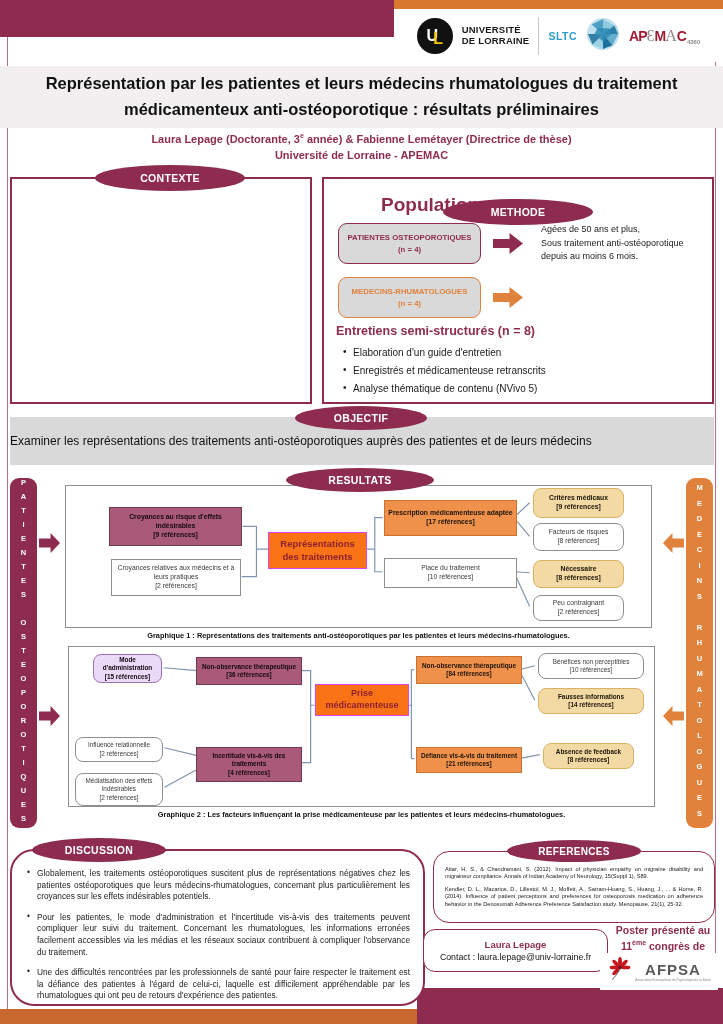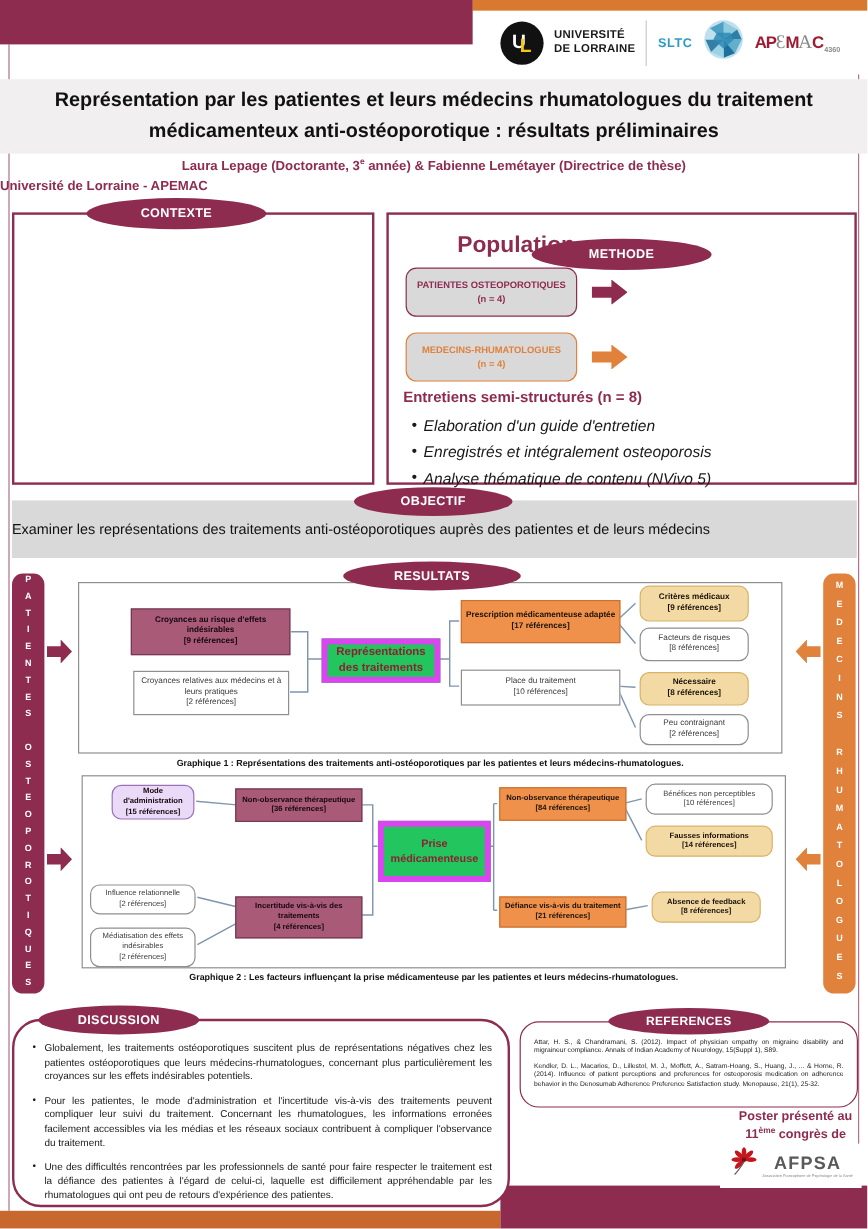--- a/index.html
+++ b/index.html
@@ -19,21 +19,21 @@
   .sltc { color:#2E9BC6; font-weight:bold; font-size:10.5px; letter-spacing:.5px; }
   .apemac { display:flex; align-items:baseline; font-weight:bold; }
   .ap-red { color:#9E1B32; font-size:14px; letter-spacing:-1px; }
   .ap-gray { color:#8a8a8a; font-family:"Liberation Serif", serif; font-size:16px; font-weight:normal; }
   .ap-sub { color:#8a8a8a; font-size:6px; align-self:flex-end; margin-left:1px; }
 
   
   .title-block { position:absolute; left:0; top:66px; width:723px; height:62px; background:#F1EFEF; display:flex; align-items:center; justify-content:center; }
   .title-text { width:665px; text-align:center; font-weight:bold; font-size:16.5px; line-height:1.55; color:#111; }
   .authors { position:absolute; left:0; top:132px; width:723px; text-align:center; color:#8E2C50; font-weight:bold; font-size:11px; }
-  .affiliation { position:absolute; left:0; top:149px; width:723px; color:#8E2C50; font-weight:bold; font-size:11px; }
+  .affiliation { position:absolute; left:0; top:149px; width:723px; text-align:center; color:#8E2C50; font-weight:bold; font-size:11px; }
   sup { font-size:7px; }
 
   
   .ellipse { position:absolute; display:flex; align-items:center; justify-content:center; background:#8E2C50; color:#fff; font-weight:bold; font-size:10.5px; border-radius:50%; z-index:5; letter-spacing:.3px; }
   .secbox { position:absolute; background:#fff; border:2px solid #8E2C50; z-index:1; }
   .edge-line { position:absolute; width:0; border-left:1px solid #B27189; top:37px; height:972px; z-index:0; }
   .bullets { list-style:none; }
   .bullets li { position:relative; padding-left:11px; text-align:justify; }
   .bullets li::before { content:"•"; position:absolute; left:1px; top:-1px; }
   .block-arrow { position:absolute; clip-path:polygon(0 28%, 55% 28%, 55% 0, 100% 50%, 55% 100%, 55% 72%, 0 72%); z-index:3; }
@@ -46,29 +46,29 @@
   .gbox { position:absolute; background:#fff; border:1px solid #8f8f8f; z-index:1; }
   .conn { position:absolute; left:0; top:0; width:100%; height:100%; z-index:1; pointer-events:none; }
   .node { position:absolute; display:flex; flex-direction:column; align-items:center; justify-content:center; text-align:center; font-size:6.8px; line-height:1.3; padding:1px 3px; z-index:2; color:#3a3a3a; }
   .g2 .node { font-size:6.4px; }
   .n-white  { background:#fff; border:1px solid #8f8f8f; }
   .n-round  { border-radius:8px; }
   .n-maroon { background:#A85A76; border:1px solid #733954; font-weight:bold; color:#15080d; }
   .n-orange { background:#F0914B; border:1px solid #C97232; font-weight:bold; color:#1a1208; }
   .n-tan    { background:#F3DAA4; border:1px solid #D9B266; border-radius:8px; font-weight:bold; color:#1a1208; }
   .n-lilac  { background:#EBD9F8; border:1px solid #9B72B8; border-radius:8px; font-weight:bold; color:#15080d; }
-  .n-gray   { background:#22c55e; border:5px solid #d946ef; font-weight:bold; color:#8E2130; font-size:9.5px !important; line-height:1.3; }
+  .n-gray   { background:#f97316; border:1px solid #d946ef; font-weight:bold; color:#8E2130; font-size:9.5px !important; line-height:1.3; }
   .gcaption { position:absolute; text-align:center; font-weight:bold; font-size:7.4px; color:#111; z-index:2; }
 
   
   .ctx-body { position:absolute; font-size:9px; line-height:1.5; color:#1a1a1a; }
   .ctx-body li { margin-bottom:16px; }
   .m-head { position:absolute; color:#8E2C50; font-weight:bold; z-index:2; }
   .m-desc { position:absolute; font-size:9px; line-height:1.5; color:#1a1a1a; z-index:2; }
-  .m-list { position:absolute; font-size:13px; line-height:1.4; color:#1a1a1a; z-index:2;font-style:italic; }
+  .m-list { position:absolute; font-size:10px; line-height:1.4; color:#1a1a1a; z-index:2; }
   .m-list li { margin-bottom:4px; }
   .disc-body { position:absolute; font-size:8.3px; line-height:1.4; color:#1a1a1a; }
   .disc-body li { margin-bottom:9px; }
   .refs-body { position:absolute; }
   .refitem { text-align:justify; margin-bottom:5px; font-size:5.6px; line-height:1.32; color:#222; }
 
   .contact-box { position:absolute; left:423px; top:929px; width:185px; height:43px; background:#fff; border:1.5px solid #8E2C50; border-radius:12px; display:flex; flex-direction:column; align-items:center; justify-content:center; z-index:2; }
   .contact-name { color:#8E2C50; font-weight:bold; font-size:9.5px; }
   .contact-line { color:#111; font-size:8.8px; margin-top:2px; }
   .congress { position:absolute; left:606px; top:924px; width:114px; text-align:center; color:#8E2C50; font-weight:bold; font-size:10.5px; line-height:1.3; z-index:3; }
@@ -125,47 +125,52 @@
     </span>
   </div>
 
   <div class="title-block">
     <div class="title-text">Représentation par les patientes et leurs médecins rhumatologues du traitement médicamenteux anti-ostéoporotique : résultats préliminaires</div>
   </div>
   <div class="authors"><span>Laura Lepage (Doctorante, 3</span><sup>e</sup><span> année) &amp; Fabienne Lemétayer (Directrice de thèse)</span></div>
   <div class="affiliation">Université de Lorraine - APEMAC</div>
 
   <div class="secbox" style="left:10px; top:177px; width:302px; height:227px;"></div>
-  <div class="ellipse" style="left:72px; top:165px; width:150px; height:26px;">CONTEXTE</div>
+  <div class="ellipse" style="left:95px; top:165px; width:150px; height:26px;">CONTEXTE</div>
   <ul class="bullets ctx-body" style="left:24px; top:216px; width:276px;">
     <li>L'ostéoporose est une maladie chronique osseuse, fréquente chez les femmes ménopausées, le plus souvent asymptomatique, jusqu'à ce qu'une première fracture apparaisse.</li>
     <li>L'observance des traitements médicamenteux anti-ostéoporotiques reste cependant complexe et diminue au fil du temps (Boonen et al., 2008).</li>
     <li>Les rhumatologues quant à eux se préoccupent de la progression de la maladie en raison de cette non-observance médicamenteuse.</li>
   </ul>
 
   <div class="secbox" style="left:322px; top:177px; width:392px; height:227px;"></div>
   <div class="ellipse" style="left:443px; top:165px; width:150px; height:26px;margin-top:34px;">METHODE</div>
   <div class="m-head" style="left:336px; top:194px; font-size:19px;padding-left:45px;">Population</div>
 
   <div class="popbox" style="left:338px; top:223px; width:143px; height:41px; border:1.5px solid #8E2C50; color:#8E2C50;">
     <div>PATIENTES OSTEOPOROTIQUES</div>
     <div>(n = 4)</div>
   </div>
   <div class="block-arrow" style="left:493px; top:233px; width:30px; height:21px; background:#8E2C50;"></div>
+  <div class="m-desc" style="left:541px; top:223px; width:172px;">
+    <div>Agées de 50 ans et plus,</div>
+    <div>Sous traitement anti-ostéoporotique</div>
+    <div>depuis au moins 6 mois.</div>
+  </div>
 
   <div class="popbox" style="left:338px; top:277px; width:143px; height:41px; border:1.5px solid #E0813C; color:#E0813C;">
     <div>MEDECINS-RHUMATOLOGUES</div>
     <div>(n = 4)</div>
   </div>
   <div class="block-arrow" style="left:493px; top:287px; width:30px; height:21px; background:#E0813C;"></div>
 
   <div class="m-head" style="left:336px; top:324px; font-size:12.5px;">Entretiens semi-structurés (n = 8)</div>
   <ul class="bullets m-list" style="left:342px; top:346px; width:360px;">
     <li>Elaboration d'un guide d'entretien</li>
-    <li>Enregistrés et intégralement osteoporosis</li>
+    <li>Enregistrés et médicamenteuse retranscrits</li>
     <li>Analyse thématique de contenu (NVivo 5)</li>
   </ul>
 
   <div class="abs" style="left:10px; top:417px; width:704px; height:48px; background:#D9D9D9; z-index:1;"></div>
   <div class="ellipse" style="left:295px; top:406px; width:132px; height:24px;">OBJECTIF</div>
   <div class="abs" style="left:10px; top:434px; width:704px; text-align:left; font-size:12px; color:#111; z-index:2;">Examiner les représentations des traitements anti-ostéoporotiques auprès des patientes et de leurs médecins</div>
 
   <div class="ellipse" style="left:286px; top:468px; width:148px; height:24px;">RESULTATS</div>
 
   <div class="sidebar" style="left:10px; top:478px; width:27px; height:350px; background:#8E2C50;">
@@ -226,21 +231,21 @@
       <path d="M93,21 L127,24 M233,24 H242 V117 H233 M242,59 H246 M94,102 L127,110 M94,142 L127,124 M340,59 H344 M344,23 V113 M344,23 H347 M344,113 H347 M453,23 L469,19 M453,23 L469,54 M453,113 L474,109" stroke="#7E95AC" stroke-width="1.2" fill="none"></path>
     </svg>
     <div class="node n-lilac" style="left:24px; top:7px; width:69px; height:29px;">
       <div>Mode d'administration</div>
       <div>[15 références]</div>
     </div>
     <div class="node n-maroon" style="left:127px; top:10px; width:106px; height:28px;">
       <div>Non-observance thérapeutique</div>
       <div>[36 références]</div>
     </div>
-    <div class="node n-gray" style="left:246px; top:37px; width:94px; height:51px; font-size:9px !important;">
+    <div class="node n-gray" style="left:246px; top:37px; width:94px; height:32px; font-size:9px !important;">
       <div>Prise médicamenteuse</div>
     </div>
     <div class="node n-white n-round" style="left:6px; top:90px; width:88px; height:25px;">
       <div>Influence relationnelle</div>
       <div>[2 références]</div>
     </div>
     <div class="node n-maroon" style="left:127px; top:100px; width:106px; height:35px;">
       <div>Incertitude vis-à-vis des traitements</div>
       <div>[4 références]</div>
     </div>
@@ -279,20 +284,24 @@
     <li>Une des difficultés rencontrées par les professionnels de santé pour faire respecter le traitement est la défiance des patientes à l'égard de celui-ci, laquelle est difficilement appréhendable  par les rhumatologues qui ont peu de retours d'expérience des patientes.</li>
   </ul>
 
   <div class="secbox" style="left:433px; top:851px; width:282px; height:72px; border-width:1.5px; border-radius:16px;"></div>
   <div class="ellipse" style="left:507px; top:840px; width:134px; height:22px; font-size:10px;">REFERENCES</div>
   <div class="refs-body" style="left:445px; top:866px; width:258px; z-index:2;">
     <p class="refitem">Attar, H. S., &amp; Chandramani, S. (2012). Impact of physician empathy on migraine disability and migraineur compliance. Annals of Indian Academy of Neurology, 15(Suppl 1), S89.</p>
     <p class="refitem">Kendler, D. L., Macarios, D., Lillestol, M. J., Moffett, A., Satram-Hoang, S., Huang, J., ... &amp; Horne, R. (2014). Influence of patient perceptions and preferences for osteoporosis medication on adherence behavior in the Denosumab Adherence Preference Satisfaction study. Menopause, 21(1), 25-32.</p>
   </div>
 
+  <div class="contact-box">
+    <div class="contact-name">Laura Lepage</div>
+    <div class="contact-line">Contact : laura.lepage@univ-lorraine.fr</div>
+  </div>
   <div class="congress">
     <div>Poster présenté au</div>
     <div><span>11</span><sup>ème</sup><span> congrès de</span></div>
   </div>
   <div class="afpsa-card">
     <span>
       <svg width="26" height="30" viewBox="0 0 40 44">
         <g fill="#C4161C">
           <ellipse cx="20" cy="9" rx="3" ry="7"></ellipse>
           <ellipse cx="20" cy="9" rx="3" ry="7" transform="rotate(45 20 18)"></ellipse>

